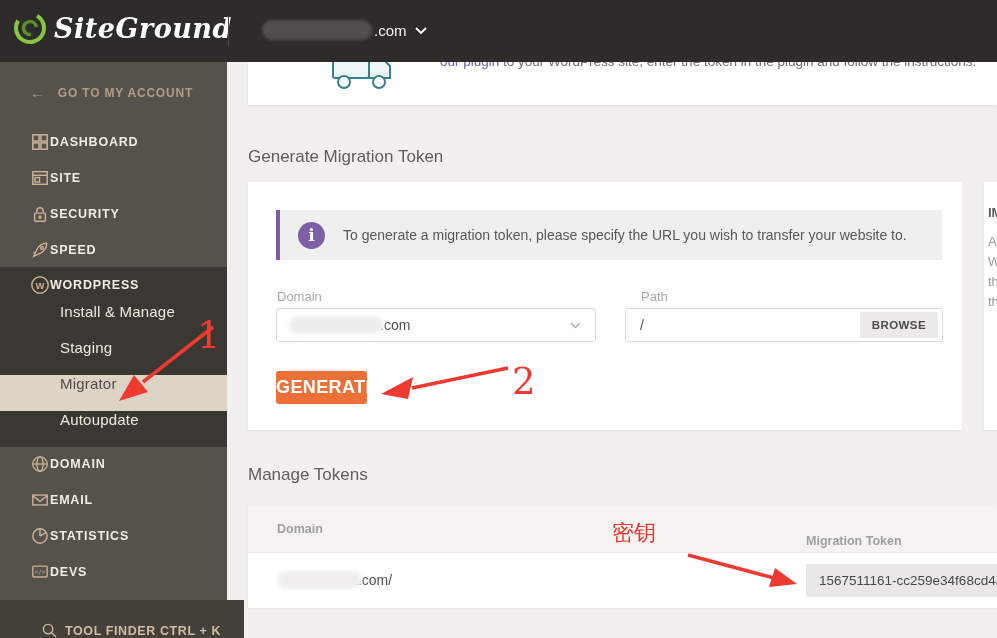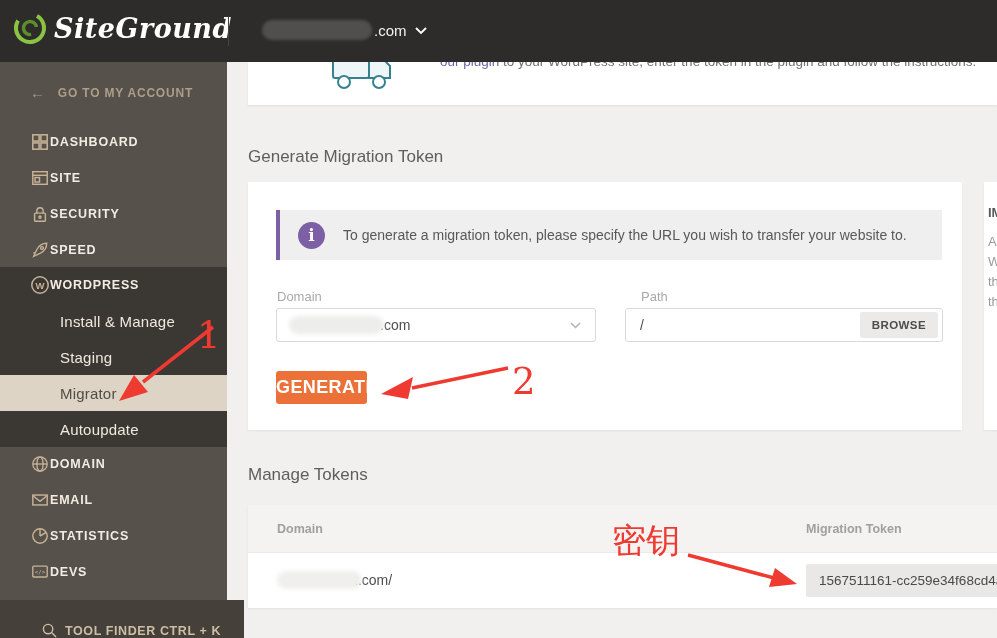--- a/index.html
+++ b/index.html
@@ -20,21 +20,21 @@
   
   .sidebar { position:absolute; left:0; top:62px; width:227px; height:576px; background:#56514b; z-index:4; }
   .sb-back { position:absolute; left:30px; top:22px; display:flex; align-items:center; gap:12px;
              color:#ad9e88; font-size:12px; font-weight:bold; letter-spacing:0.8px; cursor:pointer; }
   .sb-back .arrow { font-size:15px; font-weight:normal; }
   .sb-item { position:absolute; left:0; width:227px; height:36px; display:flex; align-items:center;
              cursor:pointer; }
   .sb-item .ic { width:20px; margin-left:30px; color:#c7b396; display:flex; align-items:center; justify-content:center; }
   .sb-item .lb { margin-left:0; color:#f2ece2; font-size:12.5px; font-weight:bold; letter-spacing:0.8px; }
   .wp-block { position:absolute; left:0; top:205px; width:227px; height:180px; background:#3b3733; }
-  .sb-sub { position:absolute; left:0; width:227px; height:36px; display:flex; align-items:center; cursor:pointer; }
+  .sb-sub { position:absolute; left:0; width:227px; height:36px; display:flex; align-items:flex-start; cursor:pointer; }
   .sb-sub .lb { margin-left:60px; color:#efe9de; font-size:15px; font-weight:normal; letter-spacing:0.2px; }
   .sb-sub.active { background:#ddd4c5; }
   .sb-sub.active .lb { color:#514c45; }
   .sb-footer { position:absolute; left:0; top:538px; width:244px; height:38px; background:#454039;
                display:flex; align-items:flex-end; cursor:pointer; }
   .sb-footer .ic { margin-left:42px; color:#cdbda5; display:flex; }
   .sb-footer .lb { margin-left:8px; color:#cdbda5; font-size:12.5px; font-weight:bold; letter-spacing:0.6px; }
 
   
   .main { position:absolute; left:227px; top:62px; width:770px; height:576px; background:#f1f0ef; }
@@ -83,34 +83,34 @@
   .right-panel { position:absolute; left:757px; top:120px; width:16px; height:248px; background:#ffffff;
                  overflow:visible; box-shadow:0 1px 2px rgba(0,0,0,0.06); }
   .rp-line { position:absolute; left:4px; white-space:nowrap; font-size:13px; color:#9a9a9a; }
   .rp-line.first { font-weight:bold; color:#5a5a5a; }
 
   .card2 { position:absolute; left:21px; top:443px; width:749px; height:103px; background:#ffffff;
            box-shadow:0 1px 2px rgba(0,0,0,0.06); }
   .table-head { position:absolute; left:0; top:0; width:749px; height:48px; background:#f4f3f2;
                 border-bottom:1px solid #eceae8; }
   .th-domain { position:absolute; left:29px; top:17px; color:#a0a0a0; font-size:12.5px; font-weight:bold; }
-  .th-token  { position:absolute; left:558px; top:17px; color:#a0a0a0; font-size:12.5px; font-weight:bold; }
+  .th-token  { position:absolute; left:558px; top:29px; color:#a0a0a0; font-size:12.5px; font-weight:bold; }
   .table-row { position:absolute; left:0; top:48px; width:749px; height:55px; background:#ffffff; }
   .row-domain { position:absolute; left:29px; top:18px; display:flex; align-items:center; }
   .row-domain-blur { width:85px; height:18px; border-radius:9px; background:#f0efee; filter:blur(2px); }
   .row-domain-suffix { color:#4f4f4f; font-size:14px; margin-left:-8px; }
   .token-box { position:absolute; left:558px; top:11px; width:200px; height:33px; background:#e9e8e7;
                border-radius:2px; display:flex; align-items:center; overflow:hidden; cursor:text; }
   .token-text { margin-left:13px; color:#4a4a4a; font-size:13.5px; white-space:nowrap; }
 
   
   .anno { position:absolute; z-index:40; color:#ee3a31; font-family:"DejaVu Serif",serif; pointer-events:none; }
   .anno-1 { left:197px; top:314px; font-size:37px; }
   .anno-2 { left:512px; top:360px; font-size:37px; }
-  .anno-key { left:612px; top:518px; font-size:34px; font-family:"DejaVu Sans",sans-serif; }
+  .anno-key { left:612px; top:518px; font-size:22px; font-family:"DejaVu Sans",sans-serif; }
   .anno-svg { position:absolute; left:0; top:0; width:997px; height:638px; z-index:39; pointer-events:none; }
 
   svg.icon { display:block; }
 </style>
 </head>
 <body>
 
 <div class="topbar">
   <div class="brand">
     <svg class="icon" width="36" height="36" viewBox="0 0 36 36">

